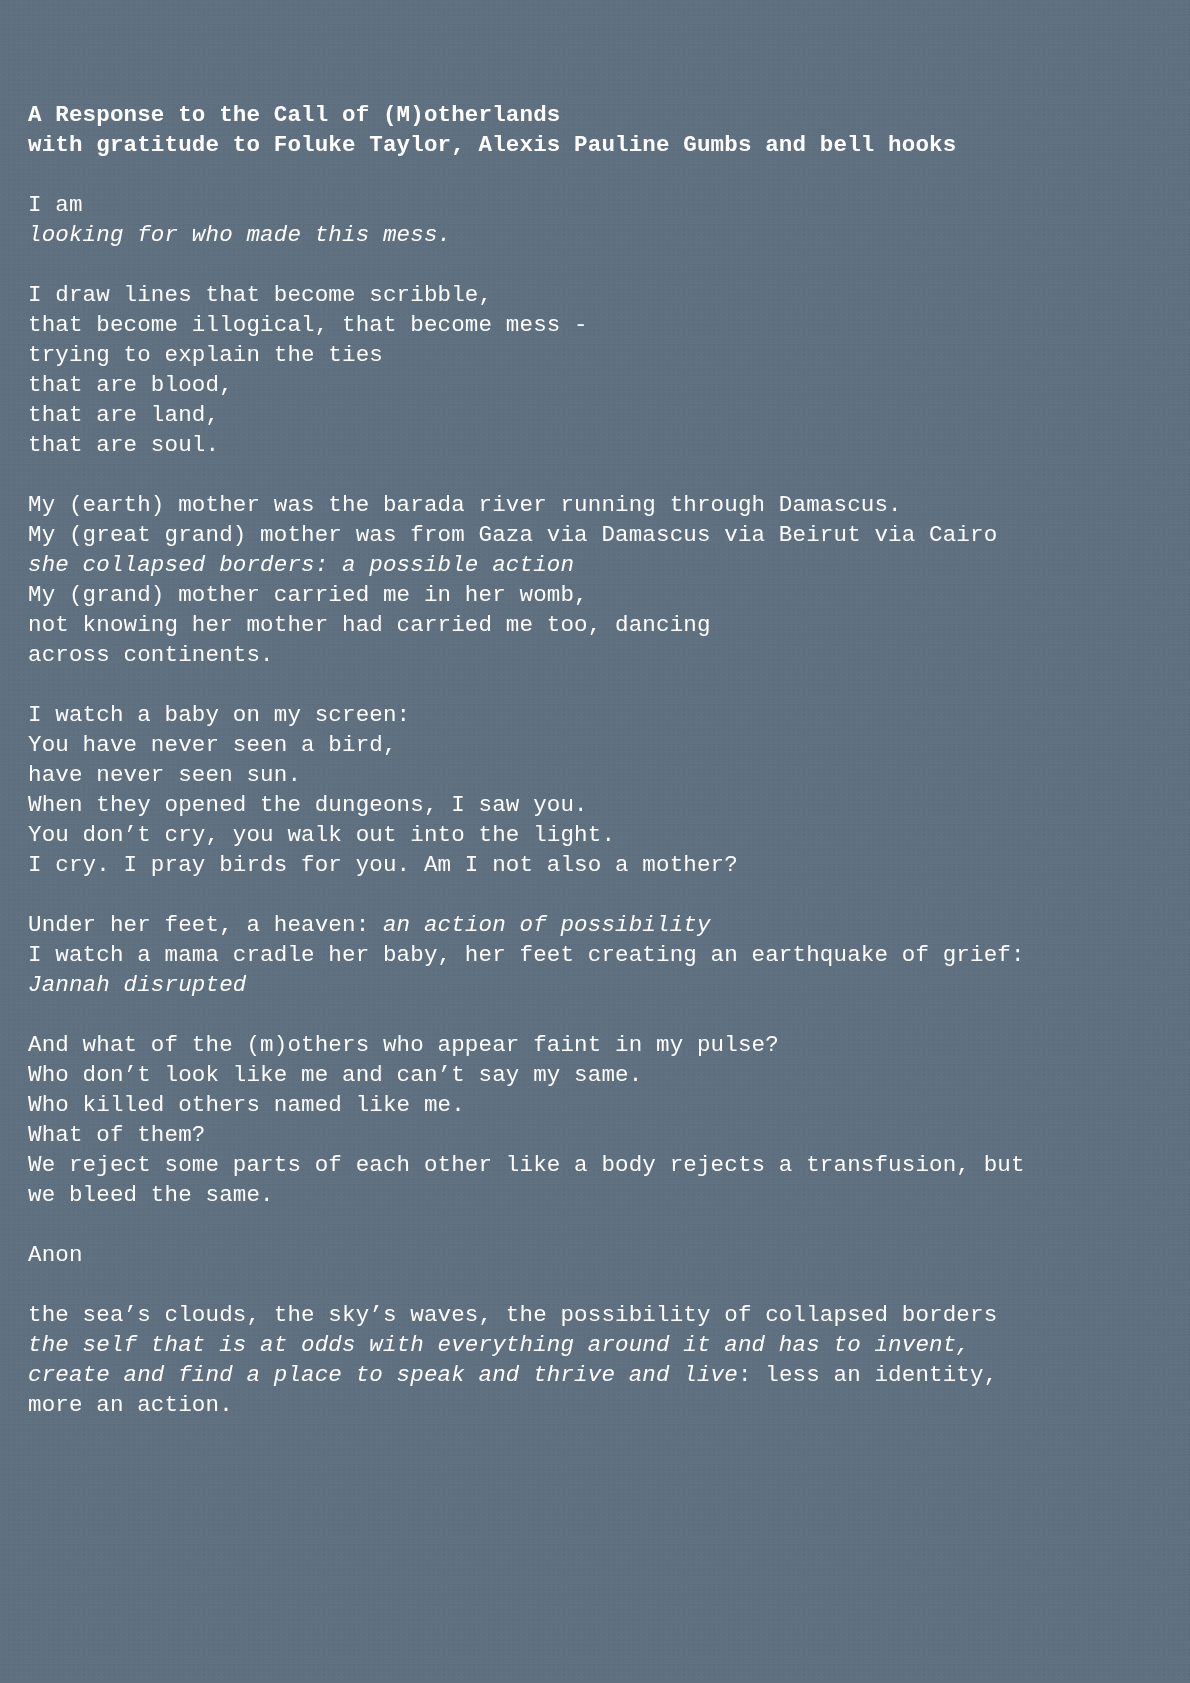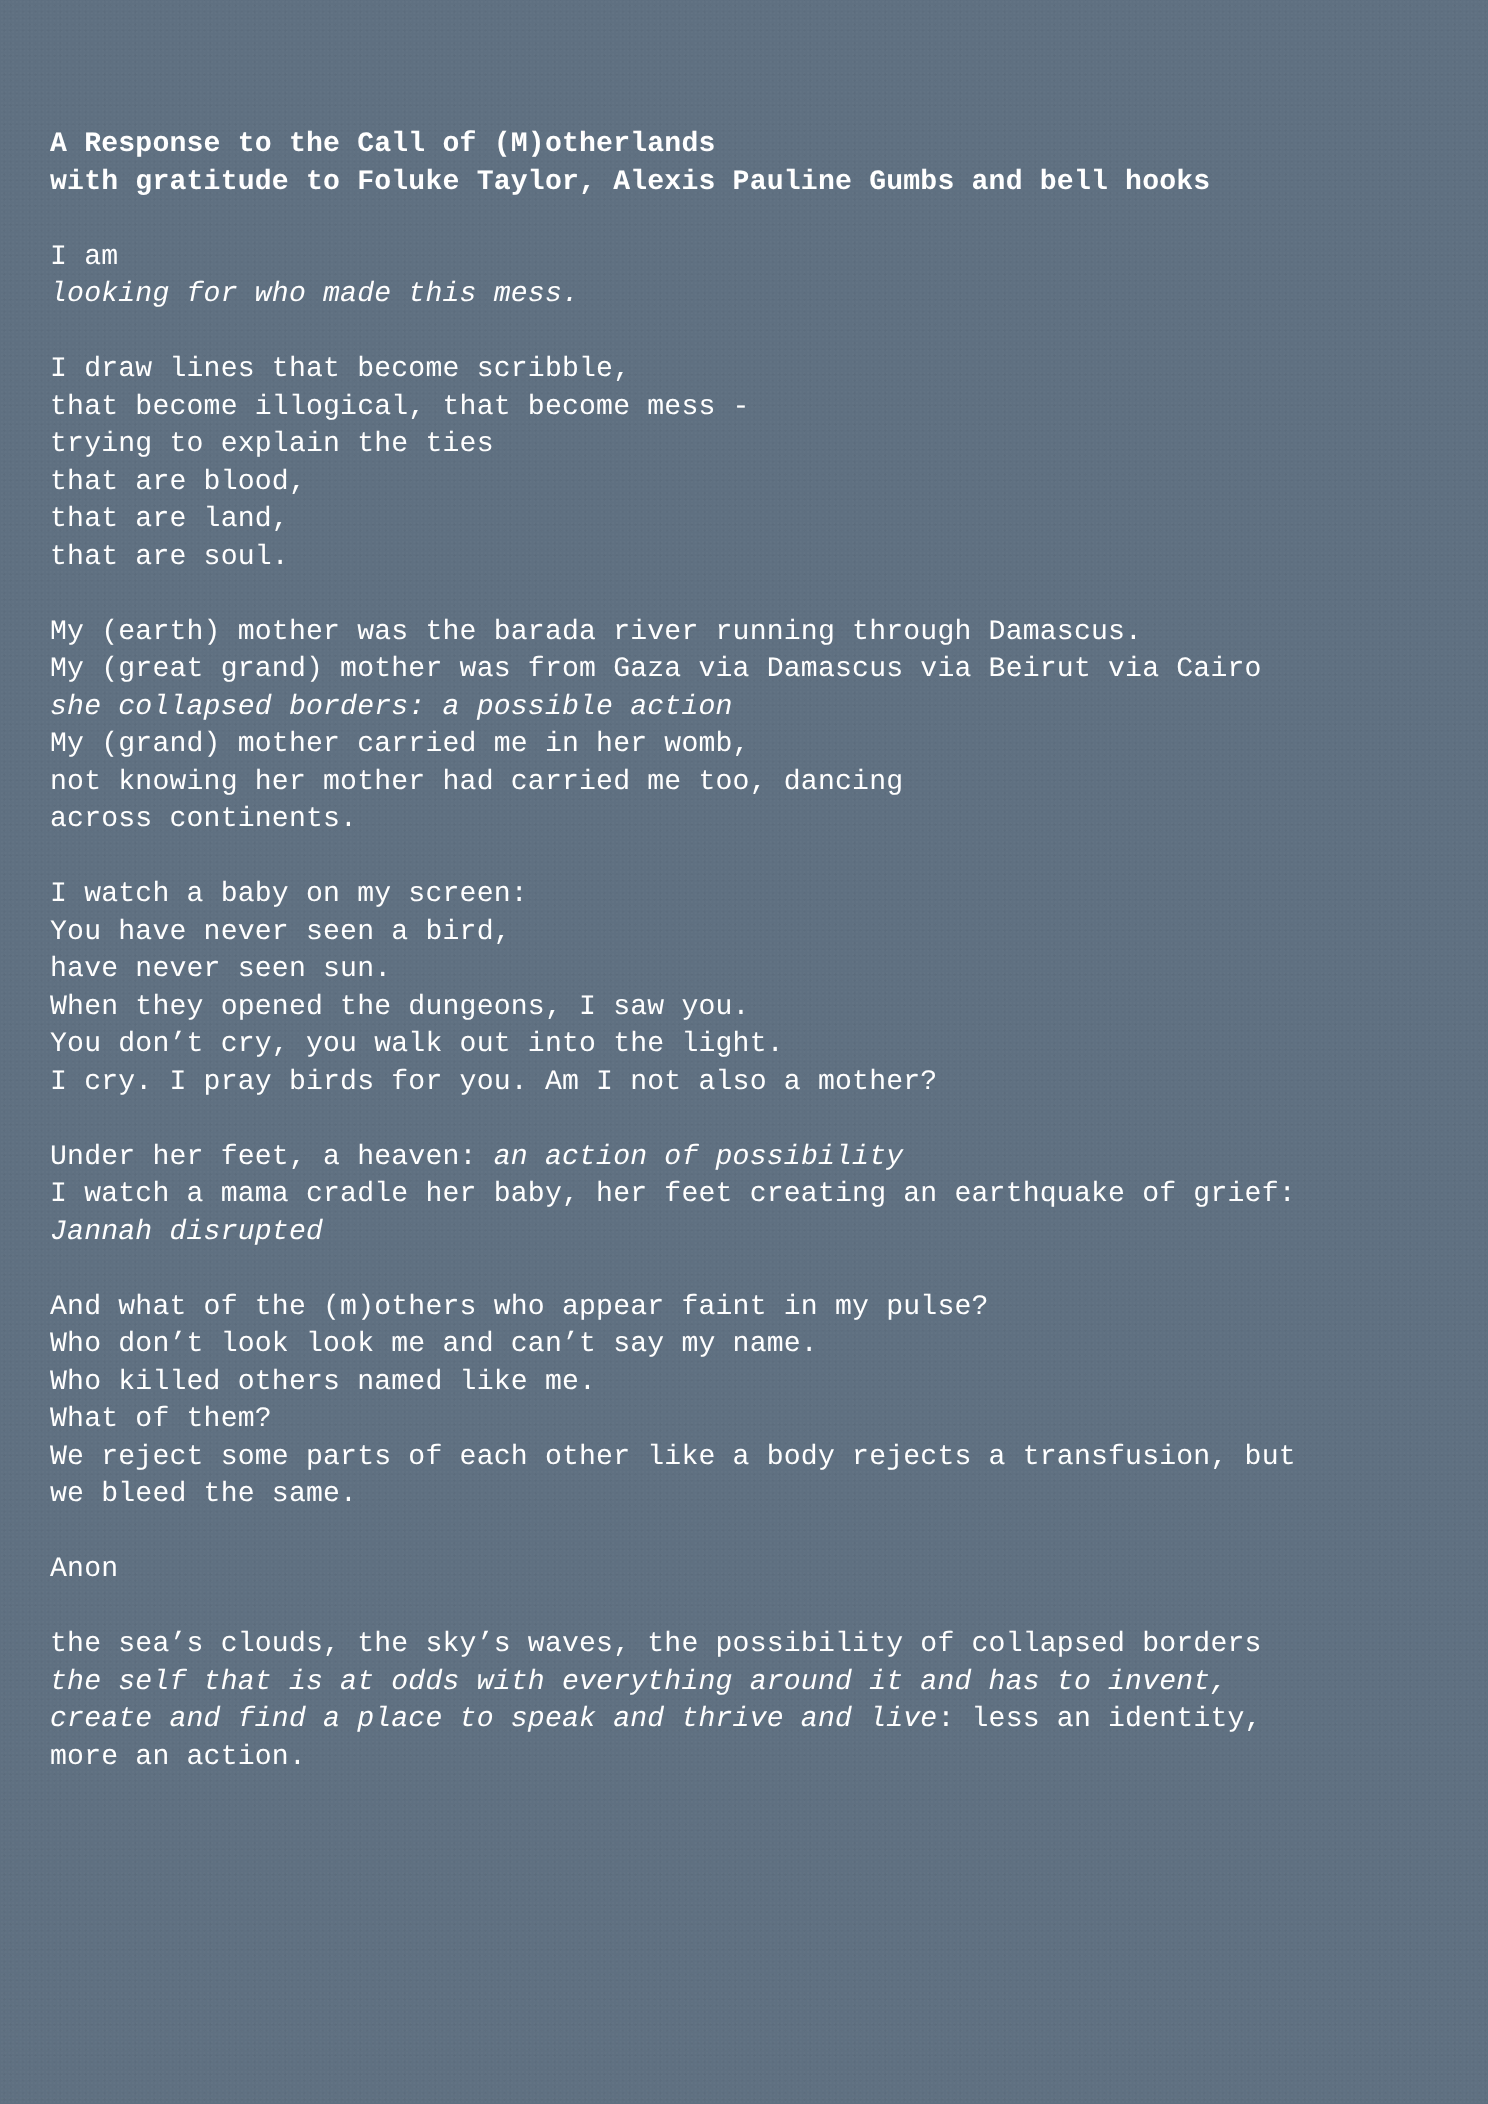--- a/index.html
+++ b/index.html
@@ -14,21 +14,21 @@
       background-image:
         radial-gradient(rgba(255,255,255,0.025) 1px, transparent 1px),
         radial-gradient(rgba(0,0,0,0.035) 1px, transparent 1px);
       background-size: 3px 3px, 5px 5px;
       background-position: 0 0, 1px 2px;
       color: #ffffff;
       font-family: "Liberation Mono", "DejaVu Sans Mono", monospace;
     }
     .page {
       position: absolute;
-      left: 40px;
+      left: 28px;
       top: 100px;
       width: 1150px;
     }
     .line {
       font-size: 22.5px;
       line-height: 30px;
       height: 30px;
       white-space: pre;
       letter-spacing: 0.15px;
     }
@@ -85,21 +85,21 @@
   </div>
 
   <div class="stanza">
     <div class="line"><span>Under her feet, a heaven: </span><span class="it">an action of possibility</span></div>
     <div class="line">I watch a mama cradle her baby, her feet creating an earthquake of grief:</div>
     <div class="line it">Jannah disrupted</div>
   </div>
 
   <div class="stanza">
     <div class="line">And what of the (m)others who appear faint in my pulse?</div>
-    <div class="line">Who don’t look look me and can’t say my name.</div>
+    <div class="line">Who don’t look like me and can’t say my same.</div>
     <div class="line">Who killed others named like me.</div>
     <div class="line">What of them?</div>
     <div class="line">We reject some parts of each other like a body rejects a transfusion, but</div>
     <div class="line">we bleed the same.</div>
   </div>
 
   <div class="stanza">
     <div class="line">Anon</div>
   </div>
 

